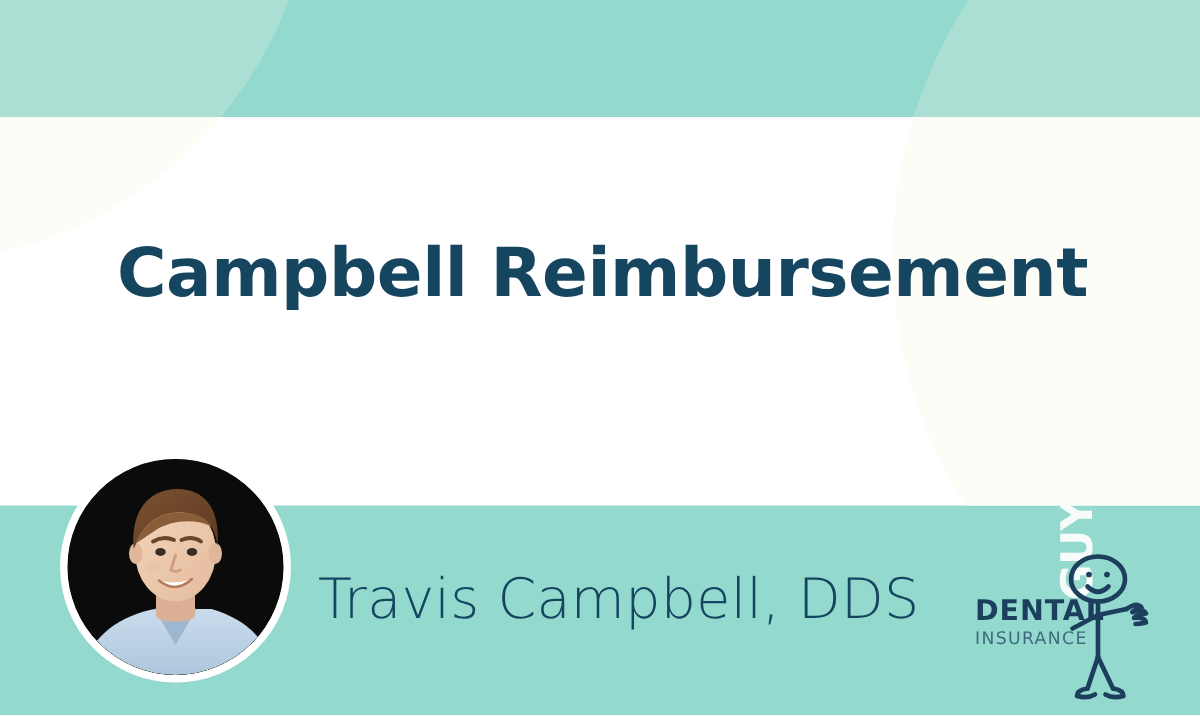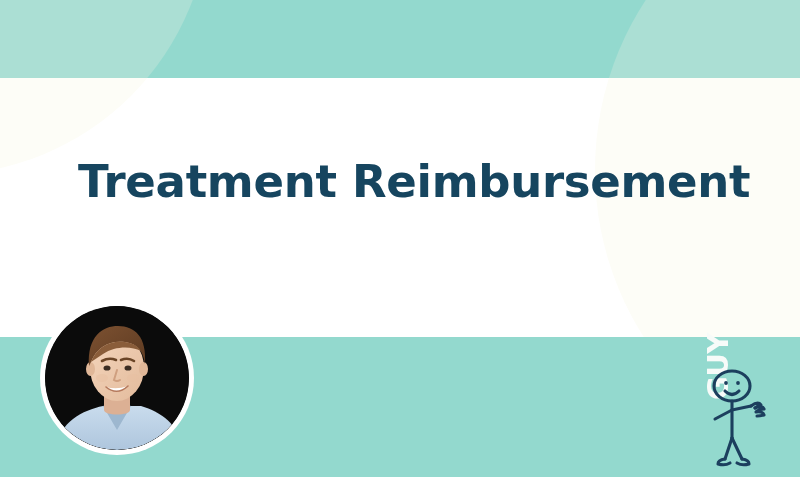--- a/index.html
+++ b/index.html
@@ -193,21 +193,21 @@
     <div class="circle circle-left in-top"></div>
     <div class="circle circle-right in-top"></div>
   </div>
 
   <div class="clip-mid">
     <div class="circle circle-left in-mid"></div>
     <div class="circle circle-right in-mid"></div>
   </div>
 
   <h1 class="title">
-    <span class="title-line">Treatment Reimbursement</span>
+    <span class="title-line">Campbell Reimbursement</span>
   </h1>
 
   <div class="avatar">
     <div class="avatar-photo">
       <svg width="144" height="144" viewBox="0 0 144 144" xmlns="http://www.w3.org/2000/svg" aria-hidden="true">
         <defs>
           <clipPath id="avatarClip">
               <circle cx="72" cy="72" r="72"></circle>
             </clipPath>
           <linearGradient id="shirtGrad" x1="0" y1="0" x2="0" y2="1">
@@ -252,22 +252,27 @@
           <path d="M61 81 q11 9 22 -1 q-11 4 -22 1 Z" fill="#ffffff"></path>
           <path d="M61 81 q11 9 22 -1" stroke="#b5795c" stroke-width="1.6" fill="none" stroke-linecap="round"></path>
 
           <ellipse cx="57" cy="72" rx="6" ry="4" fill="#e7bfa1" opacity="0.5"></ellipse>
           <ellipse cx="88" cy="72" rx="6" ry="4" fill="#e7bfa1" opacity="0.5"></ellipse>
         </g>
       </svg>
     </div>
   </div>
 
+  <p class="speaker-name">Travis Campbell, DDS</p>
 
   <div class="logo">
+    <div class="logo-text">
+      <span class="logo-dental">DENTAL</span>
+      <span class="logo-insurance">INSURANCE</span>
+    </div>
     <span class="logo-guy">GUY</span>
     <div class="logo-figure">
       <svg width="76" height="108" viewBox="0 0 76 108" xmlns="http://www.w3.org/2000/svg" aria-hidden="true">
         <g fill="none" stroke="#1c3f5e" stroke-width="3.1" stroke-linecap="round" stroke-linejoin="round">
 
           <ellipse cx="32" cy="24" rx="18" ry="15"></ellipse>
 
           <circle cx="26" cy="21" r="1.9" fill="#1c3f5e" stroke="none"></circle>
           <circle cx="38" cy="21" r="1.9" fill="#1c3f5e" stroke="none"></circle>
 

